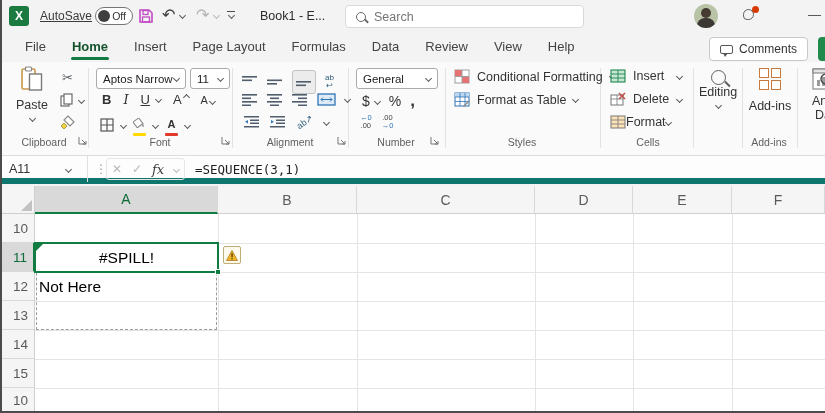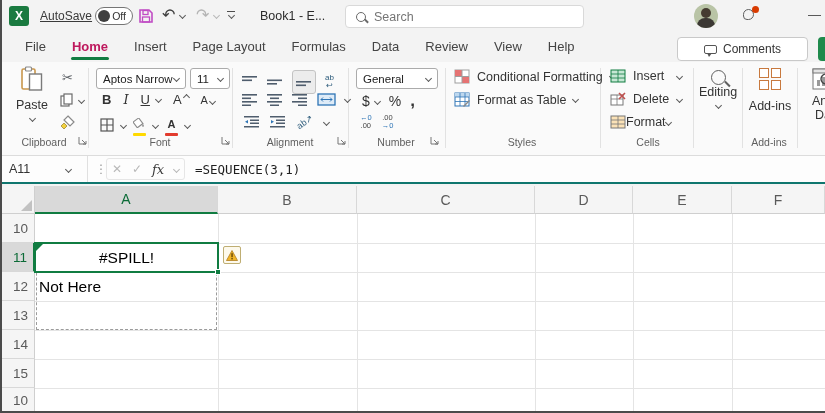--- a/index.html
+++ b/index.html
@@ -33,23 +33,23 @@
   .avatar .head { position:absolute; left:7px; top:4px; width:10px; height:10px; border-radius:50%; background:#453b31; }
   .avatar .body { position:absolute; left:3px; top:14px; width:18px; height:12px; border-radius:8px 8px 0 0; background:#3c3834; }
   .bulb { position:absolute; left:741px; top:8px; width:18px; height:18px; }
   .bulb .globe { position:absolute; left:2px; top:1px; width:11px; height:11px; border:1.5px solid #5f5f5f; border-radius:50% 50% 50% 4px; }
   .bulb .dot { position:absolute; right:0; top:-2px; width:7px; height:7px; border-radius:50%; background:#D83B01; }
   .minimize { position:absolute; left:808px; top:7px; font-size:13px; color:#444; }
 
   
   .tabrow { position:absolute; left:0; top:32px; width:825px; height:30px; background:#f3f3f3; display:flex; align-items:center; padding-left:12px; }
   .tab { position:relative; height:30px; line-height:30px; padding:0 13px; font-size:13px; color:#444; cursor:default; }
-  .tab.active { color:#be185d; font-weight:700; }
+  .tab.active { color:#14532d; font-weight:700; }
   .tab.active::after { content:""; position:absolute; left:12px; right:12px; bottom:2px; height:3px; border-radius:2px; background:#107C41; }
-  .comments-btn { position:absolute; right:17px; top:37px; height:24px; padding:0 26px; background:#fff; border:1px solid #c9c9c9; border-radius:4px;
+  .comments-btn { position:absolute; right:17px; top:37px; height:24px; padding:0 10px; background:#fff; border:1px solid #c9c9c9; border-radius:4px;
                   display:flex; align-items:center; gap:6px; font-size:12px; color:#333; }
   .bubble { position:relative; width:13px; height:9px; border:1.3px solid #555; border-radius:2px; }
   .bubble::after { content:""; position:absolute; left:2px; bottom:-4px; border-left:2px solid transparent; border-right:3px solid transparent; border-top:4px solid #555; }
   .share-sliver { position:absolute; right:0; top:37px; width:7px; height:24px; background:#1F8A4C; border-radius:4px 0 0 4px; }
 
   
   .ribbon { position:absolute; left:0; top:62px; width:825px; height:94px; background:#fafafa; border-bottom:1px solid #dcdcdc; }
   .gsep { position:absolute; top:6px; width:1px; height:80px; background:#e2e2e2; }
   .glabel { position:absolute; top:74px; transform:translateX(-50%); font-size:10.5px; color:#5f5f5f; white-space:nowrap; }
   .launcher { position:absolute; top:74px; width:9px; height:9px; }
@@ -61,21 +61,21 @@
   .boxed { border:1px solid #c3c3c3; background:#ececec; border-radius:3px; padding:2px 3px; }
   .colorchip { display:block; height:3px; border-radius:1px; margin-top:1px; }
   .bigbtn { position:absolute; display:flex; flex-direction:column; align-items:center; }
   .grid4 { display:grid; grid-template-columns:10px 10px; grid-template-rows:10px 10px; gap:2px; }
   .grid4 span { border:1.6px solid #C8793E; background:#fff; }
   .mag-lg { position:relative; width:15px; height:15px; border:1.8px solid #5f5f5f; border-radius:50%; }
   .mag-lg::after { content:""; position:absolute; width:7px; height:1.8px; background:#5f5f5f; transform:rotate(45deg); right:-6px; bottom:-1px; }
   .smalltxt2 { font-size:7.5px; line-height:7.5px; color:#444; text-align:center; }
 
   
-  .formulabar { position:absolute; left:0; top:156px; width:825px; height:28px; background:#fdfdfd; border-bottom:2px solid #0f766e; }
+  .formulabar { position:absolute; left:0; top:156px; width:825px; height:28px; background:#fdfdfd; border-bottom:6px solid #0f766e; }
   .namebox { position:absolute; left:0; top:0; width:88px; height:26px; border-right:1px solid #e0e0e0; display:flex; align-items:center; padding-left:9px; font-size:12.5px; color:#333; }
   .namebox .chv { position:absolute; left:66px; }
   .fbicons { position:absolute; left:106px; top:2px; width:79px; height:22px; border:1px solid #e6e6e6; border-radius:3px; display:flex; align-items:center; justify-content:space-around; }
   .fx { font-family:"DejaVu Serif", serif; font-style:italic; font-size:13px; color:#3b3b3b; }
   .formula-text { position:absolute; left:195px; top:6px; font-family:"DejaVu Sans Mono", monospace; font-size:12.5px; color:#1f1f1f; }
   .fb-dots { position:absolute; left:95px; top:6px; color:#9a9a9a; font-size:12px; }
 
   
   .sheet { position:absolute; left:0; top:186px; width:825px; height:227px; background:#fff; }
   .corner { position:absolute; left:0; top:0; width:35px; height:28px; background:#f5f5f5; border-right:1px solid #cfcfcf; border-bottom:1px solid #cfcfcf; }

